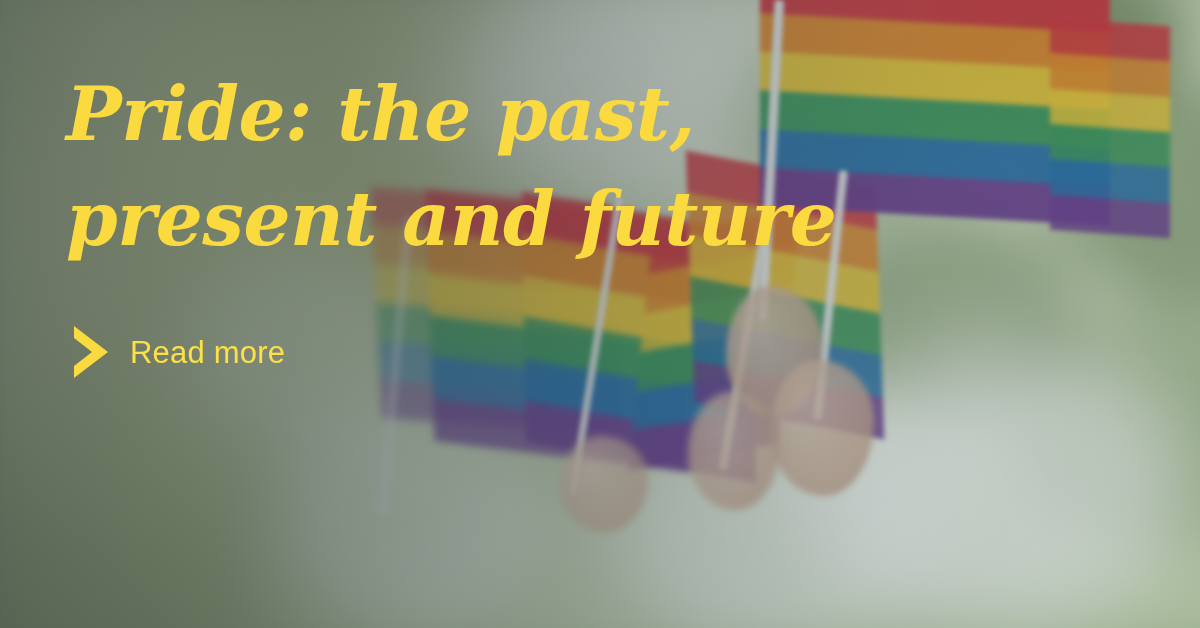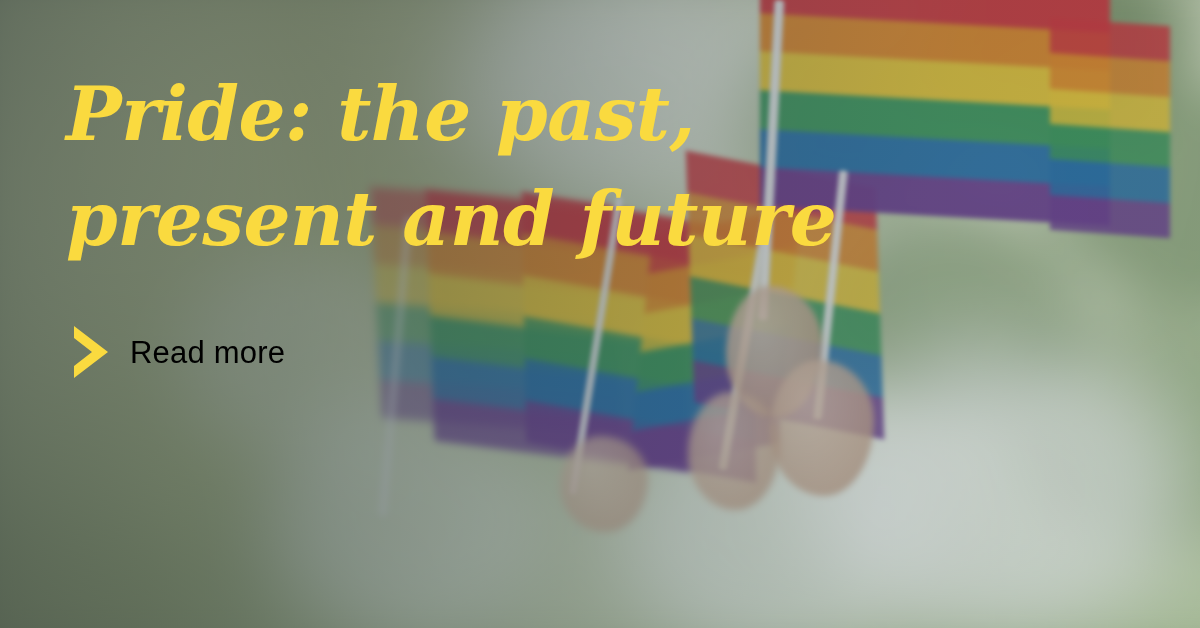--- a/index.html
+++ b/index.html
@@ -153,21 +153,21 @@
     align-items:center;
     gap:22px;
     text-decoration:none;
   }
   .chevron{
     display:block;
     width:38px;height:52px;
     flex:0 0 auto;
   }
   .read-more-label{
-    color:#000000;
+    color:#fde047;
     font-family:"Liberation Sans",sans-serif;
     font-weight:400;
     font-size:31px;
     line-height:1;
     letter-spacing:.2px;
   }
 
   
   .footer{
     position:absolute;

